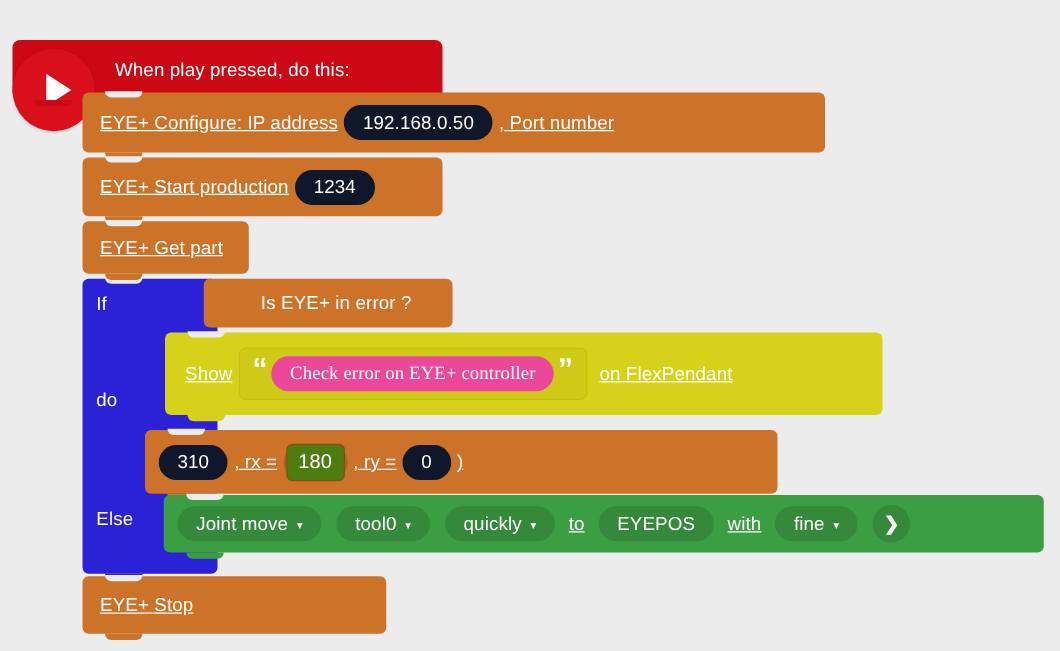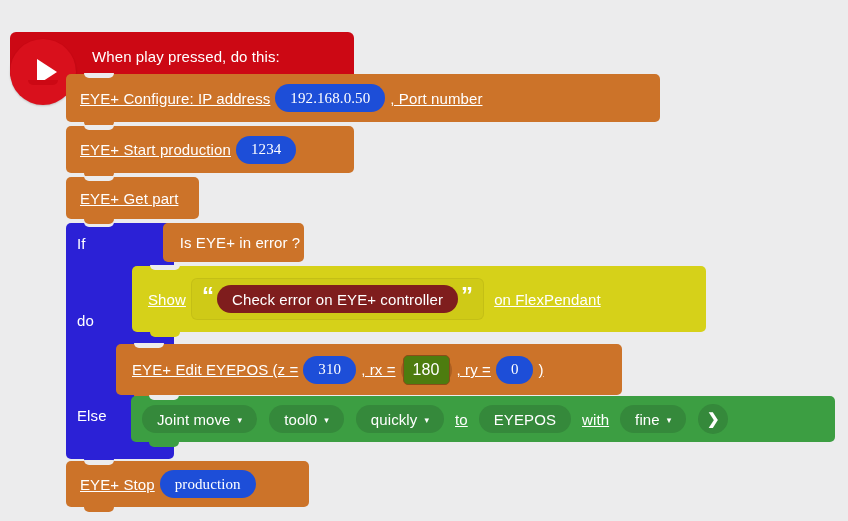--- a/index.html
+++ b/index.html
@@ -108,22 +108,22 @@
     display: inline-flex;
     align-items: center;
     justify-content: center;
     height: 28px;
     padding: 0 15px;
     border-radius: 14px;
     font-size: 15px;
     color: #ffffff;
     box-sizing: border-box;
   }
-  .f-orange { background: #1d4ed8; font-family: Liberation Serif, serif; }
-  .f-yellow { background: #7f1d1d; color: #ffffff; }
+  .f-orange { background: #0f172a; }
+  .f-yellow { background: #ec4899; color: #ffffff; font-family: Liberation Serif, serif; }
   .f-green  { background: #35893b; }
 
   
   .field-edit {
     display: inline-flex;
     align-items: center;
     justify-content: center;
     height: 30px;
     min-width: 46px;
     padding: 0 9px;
@@ -195,21 +195,21 @@
     font-size: 15px;
     color: #ffffff;
   }
   #if-kw   { top: 12px; }
   #do-kw   { top: 89px; }
   #else-kw { top: 184px; }
 
   
   #cond-block {
     left: 163px; top: 223px;
-    width: 141px; height: 39px;
+    width: 199px; height: 39px;
     border-radius: 5px;
     padding-left: 13px;
     justify-content: center;
   }
 
   
   #show-block {
     left: 132px; top: 266px;
     width: 574px; height: 66px;
     border-radius: 5px;
@@ -305,21 +305,20 @@
       <span class="quote">“</span>
       <span class="field f-yellow">Check error on EYE+ controller</span>
       <span class="quote">”</span>
     </span>
     <span class="lbl txt" style="margin-left:10px">on FlexPendant</span>
     <div class="notch-bot nb-yellow"></div>
   </div>
 
   <div class="block c-orange" id="eyepos-block">
     <div class="notch-top"></div>
-    <span class="lbl txt">EYE+ Edit EYEPOS (z =</span>
     <span class="field f-orange">310</span>
     <span class="lbl txt">, rx =</span>
     <span class="field-edit-wrap">
       <span class="field-edit">180</span>
     </span>
     <span class="lbl txt">, ry =</span>
     <span class="field f-orange">0</span>
     <span class="lbl txt">)</span>
     <div class="notch-bot nb-orange"></div>
   </div>
@@ -348,17 +347,16 @@
       <span class="dd-arrow">▾</span>
     </span>
     <span style="width:12px"></span>
     <span class="chevron-btn">❯</span>
     <div class="notch-bot nb-green"></div>
   </div>
 
   <div class="block c-orange" id="stop-block">
     <div class="notch-top"></div>
     <span class="lbl txt">EYE+ Stop</span>
-    <span class="field f-orange">production</span>
     <div class="notch-bot nb-orange"></div>
   </div>
 
 </div>
 
 </body></html>

